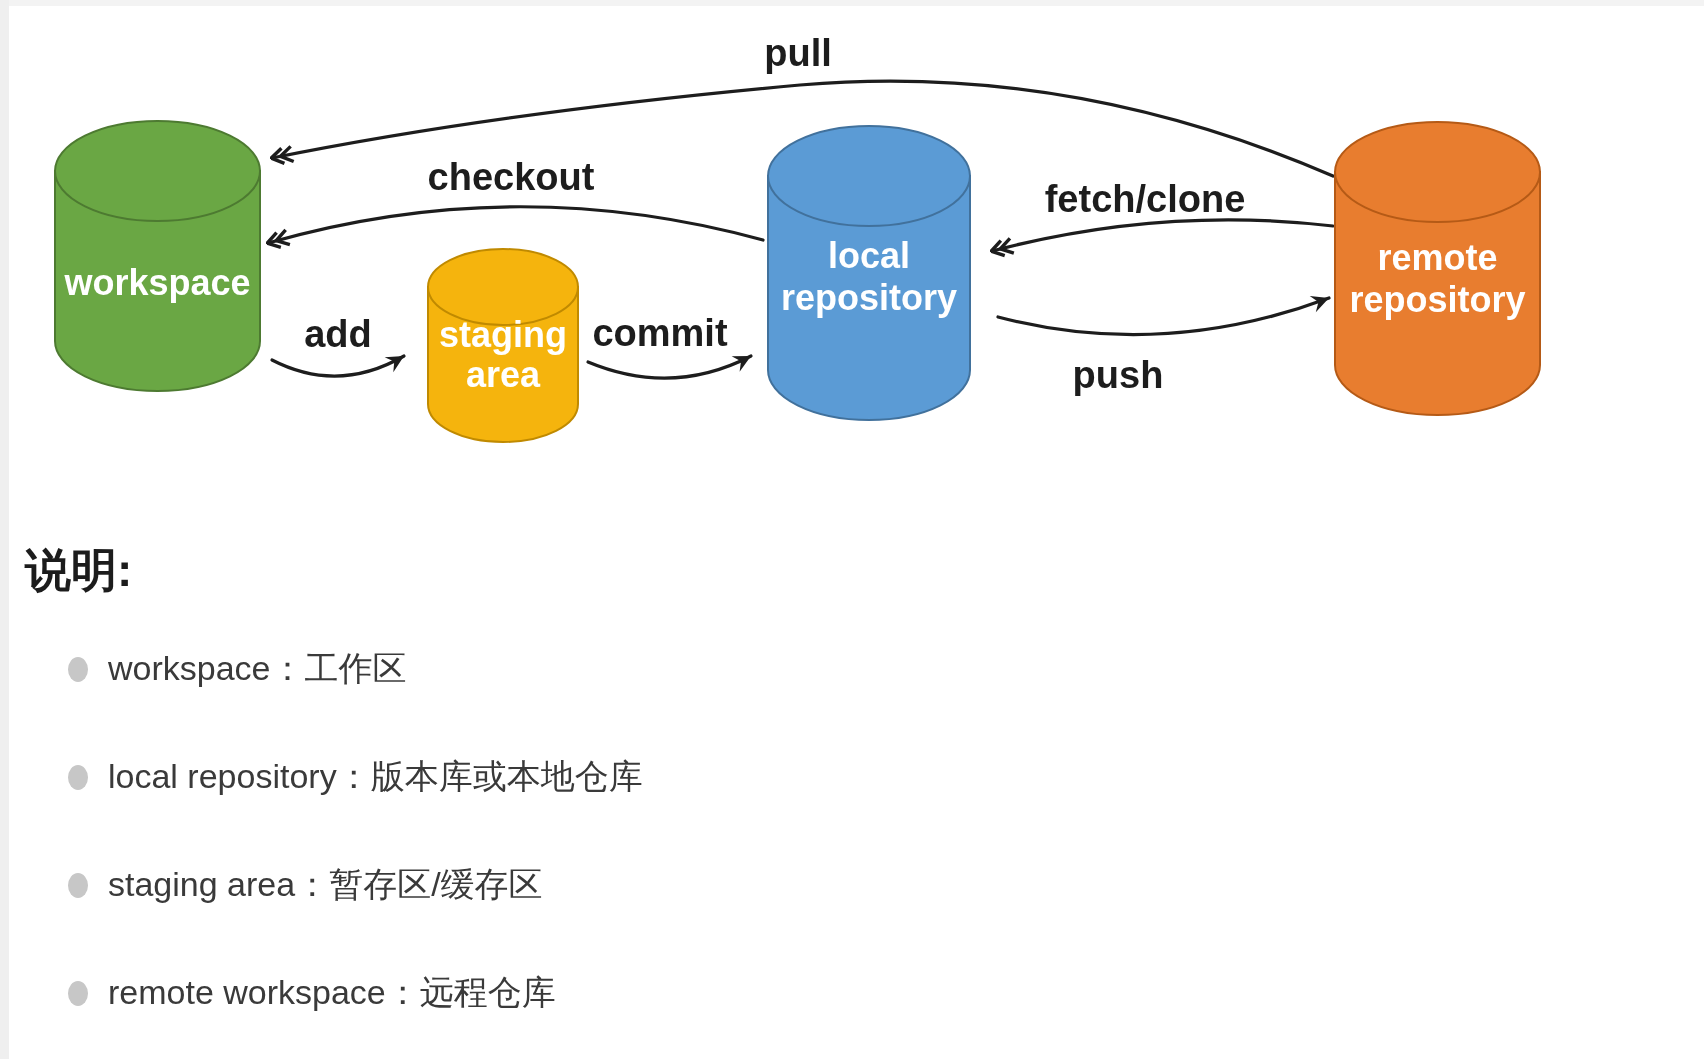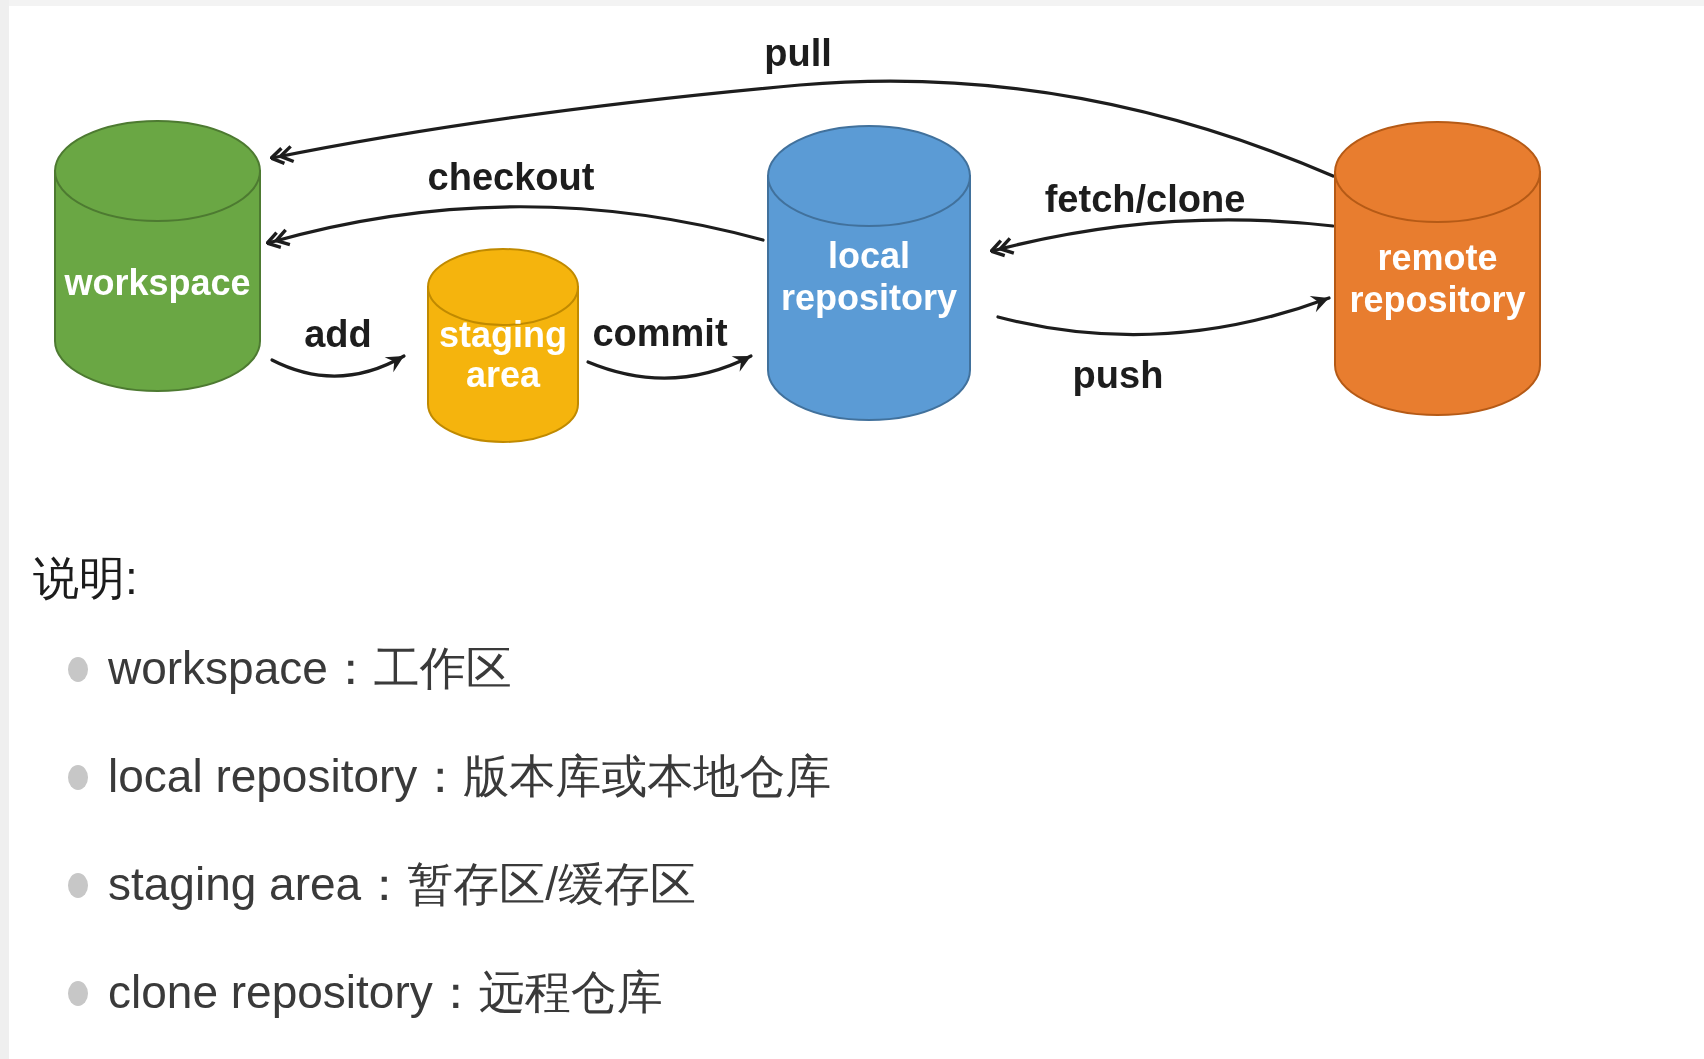--- a/index.html
+++ b/index.html
@@ -15,27 +15,27 @@
                  font-family:"Liberation Sans","DejaVu Sans",sans-serif; }
 
   .cyl { stroke-width:2; }
   .cyl-workspace { stroke:#4d7a31; }
   .cyl-staging   { stroke:#c08a00; }
   .cyl-local     { stroke:#41719c; }
   .cyl-remote    { stroke:#b55a16; }
   .cyl-label { fill:#ffffff; font-size:36px; font-weight:bold; text-anchor:middle;
                font-family:"Liberation Sans","DejaVu Sans",sans-serif; }
 
-  .legend-heading { position:absolute; left:21px; top:536px; margin:12px;
-                    font-size:46px; font-weight:normal; color:#1c1c1c;text-align:center; }
+  .legend-heading { position:absolute; left:21px; top:536px; margin:4px;
+                    font-size:46px; font-weight:bold; color:#1c1c1c;text-align:center; }
   .legend-list { position:absolute; left:0; top:615px; margin:0; padding:0; list-style:none; }
   .legend-item { display:flex; align-items:center; height:108px; }
   .bullet { flex:0 0 auto; width:20px; height:25px; border-radius:50%;
             background:#c7c7c7; margin-left:68px; }
-  .li-text { margin-left:20px; font-size:46px; color:#3a3a3a; white-space:nowrap; }
+  .li-text { margin-left:20px; font-size:34px; color:#3a3a3a; white-space:nowrap; }
 </style>
 </head>
 <body>
 
 <div class="page">
   <div class="edge-top"></div>
   <div class="edge-left"></div>
 
   <svg class="diagram-svg" width="1704" height="500" viewBox="0 0 1704 500" xmlns="http://www.w3.org/2000/svg">
     <defs>
@@ -104,16 +104,16 @@
     <li class="legend-item">
       <span class="bullet"></span>
       <span class="li-text">local repository：版本库或本地仓库</span>
     </li>
     <li class="legend-item">
       <span class="bullet"></span>
       <span class="li-text">staging area：暂存区/缓存区</span>
     </li>
     <li class="legend-item">
       <span class="bullet"></span>
-      <span class="li-text">clone repository：远程仓库</span>
+      <span class="li-text">remote workspace：远程仓库</span>
     </li>
   </ul>
 </div>
 
 </body></html>

